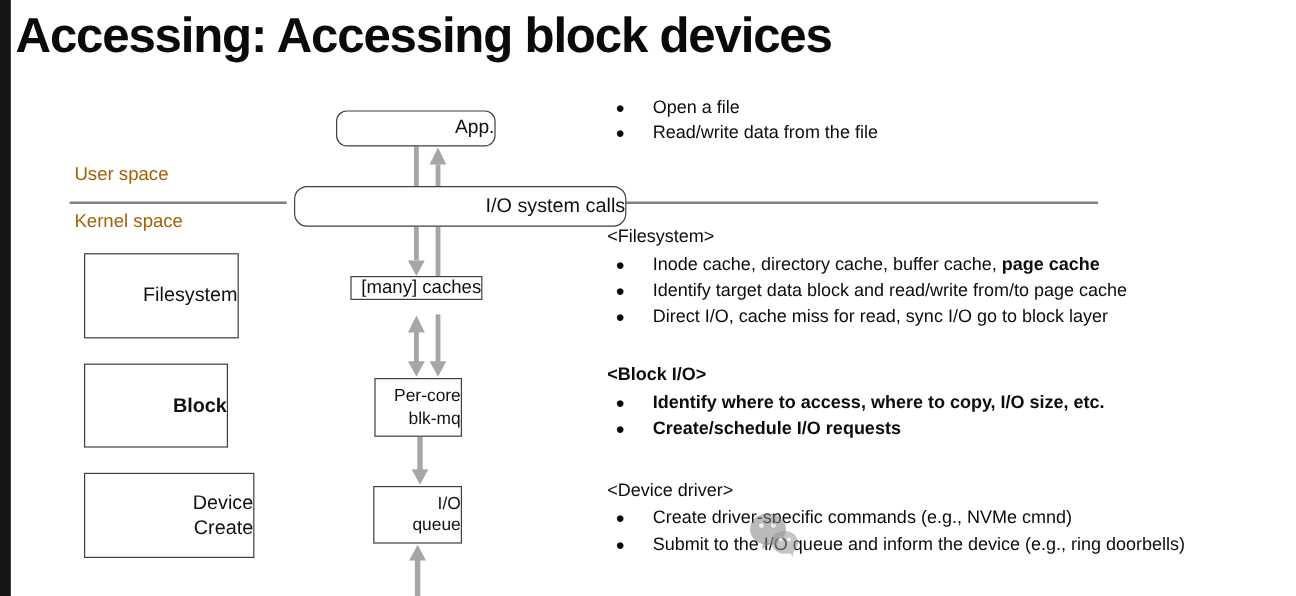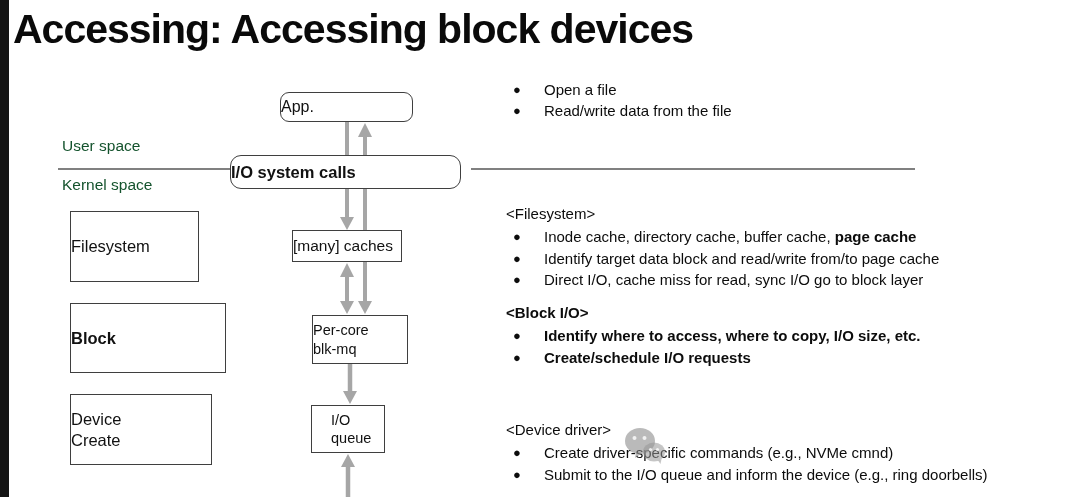--- a/index.html
+++ b/index.html
@@ -11,43 +11,43 @@
   
   #edge-bar{left:0;top:0;width:9px;height:497px;background:#151515;}
   
   #slide-title{
     left:13px;top:6px;font-size:41px;font-weight:bold;letter-spacing:-1px;
     color:#0a0a0a;white-space:nowrap;
   }
   
   .box{
     border:1.6px solid #3f3f3f;background:#fff;display:flex;flex-direction:column;
-    align-items:flex-start;justify-content:center;text-align:center;
+    align-items:flex-end;justify-content:center;text-align:center;
     font-size:16.5px;line-height:1.25;color:#111;box-sizing:border-box;
   }
   .rounded{border-radius:9px;border-width:1.8px;}
   .bold{font-weight:bold;}
   #box-app{left:280px;top:92px;width:133px;height:30px;font-size:16px;}
-  #box-iosyscalls{left:230px;top:155px;width:231px;height:34px;border-radius:11px;font-size:16.5px;font-weight:bold;}
-  #box-caches{left:292px;top:230px;width:110px;height:32px;font-size:15.5px;}
-  #box-percore{left:312px;top:315px;width:96px;height:49px;font-size:14.5px;}
+  #box-iosyscalls{left:245px;top:155px;width:277px;height:34px;border-radius:11px;font-size:16.5px;}
+  #box-caches{left:292px;top:230px;width:110px;height:20px;font-size:15.5px;}
+  #box-percore{left:312px;top:315px;width:73px;height:49px;font-size:14.5px;}
   #box-ioqueue{left:311px;top:405px;width:74px;height:48px;font-size:14.5px;padding-left:19px;}
   #box-filesystem{left:70px;top:211px;width:129px;height:71px;}
-  #box-block{left:70px;top:303px;width:156px;height:70px;}
+  #box-block{left:70px;top:303px;width:120px;height:70px;}
   #box-devicedriver{left:70px;top:394px;width:142px;height:71px;}
   
-  .space-label{font-size:15.5px;color:#14532d;}
+  .space-label{font-size:15.5px;color:#a16207;}
   #label-user{left:62px;top:137px;}
   #label-kernel{left:62px;top:176px;}
   
   .section{left:506px;width:565px;font-size:15px;line-height:21.4px;color:#0c0c0c;}
   #section-application{top:79px;}
-  #section-filesystem{top:187px;margin-top:16px;}
+  #section-filesystem{top:187px;}
   #section-blockio{top:302px;}
-  #section-devicedriver{top:419px;}
+  #section-devicedriver{top:398px;}
   .section .hdr{margin:0 0 2px 0;}
   .section ul{list-style:none;margin:0;padding:0;}
   .section li{display:flex;}
   .section .dot{width:31px;flex:0 0 31px;text-align:left;padding-left:7px;font-size:13px;}
   .section .txt{flex:1;}
   .b{font-weight:bold;}
   
   #watermark{
     left:624px;top:427px;display:flex;align-items:center;gap:8px;
     pointer-events:none;z-index:5;

